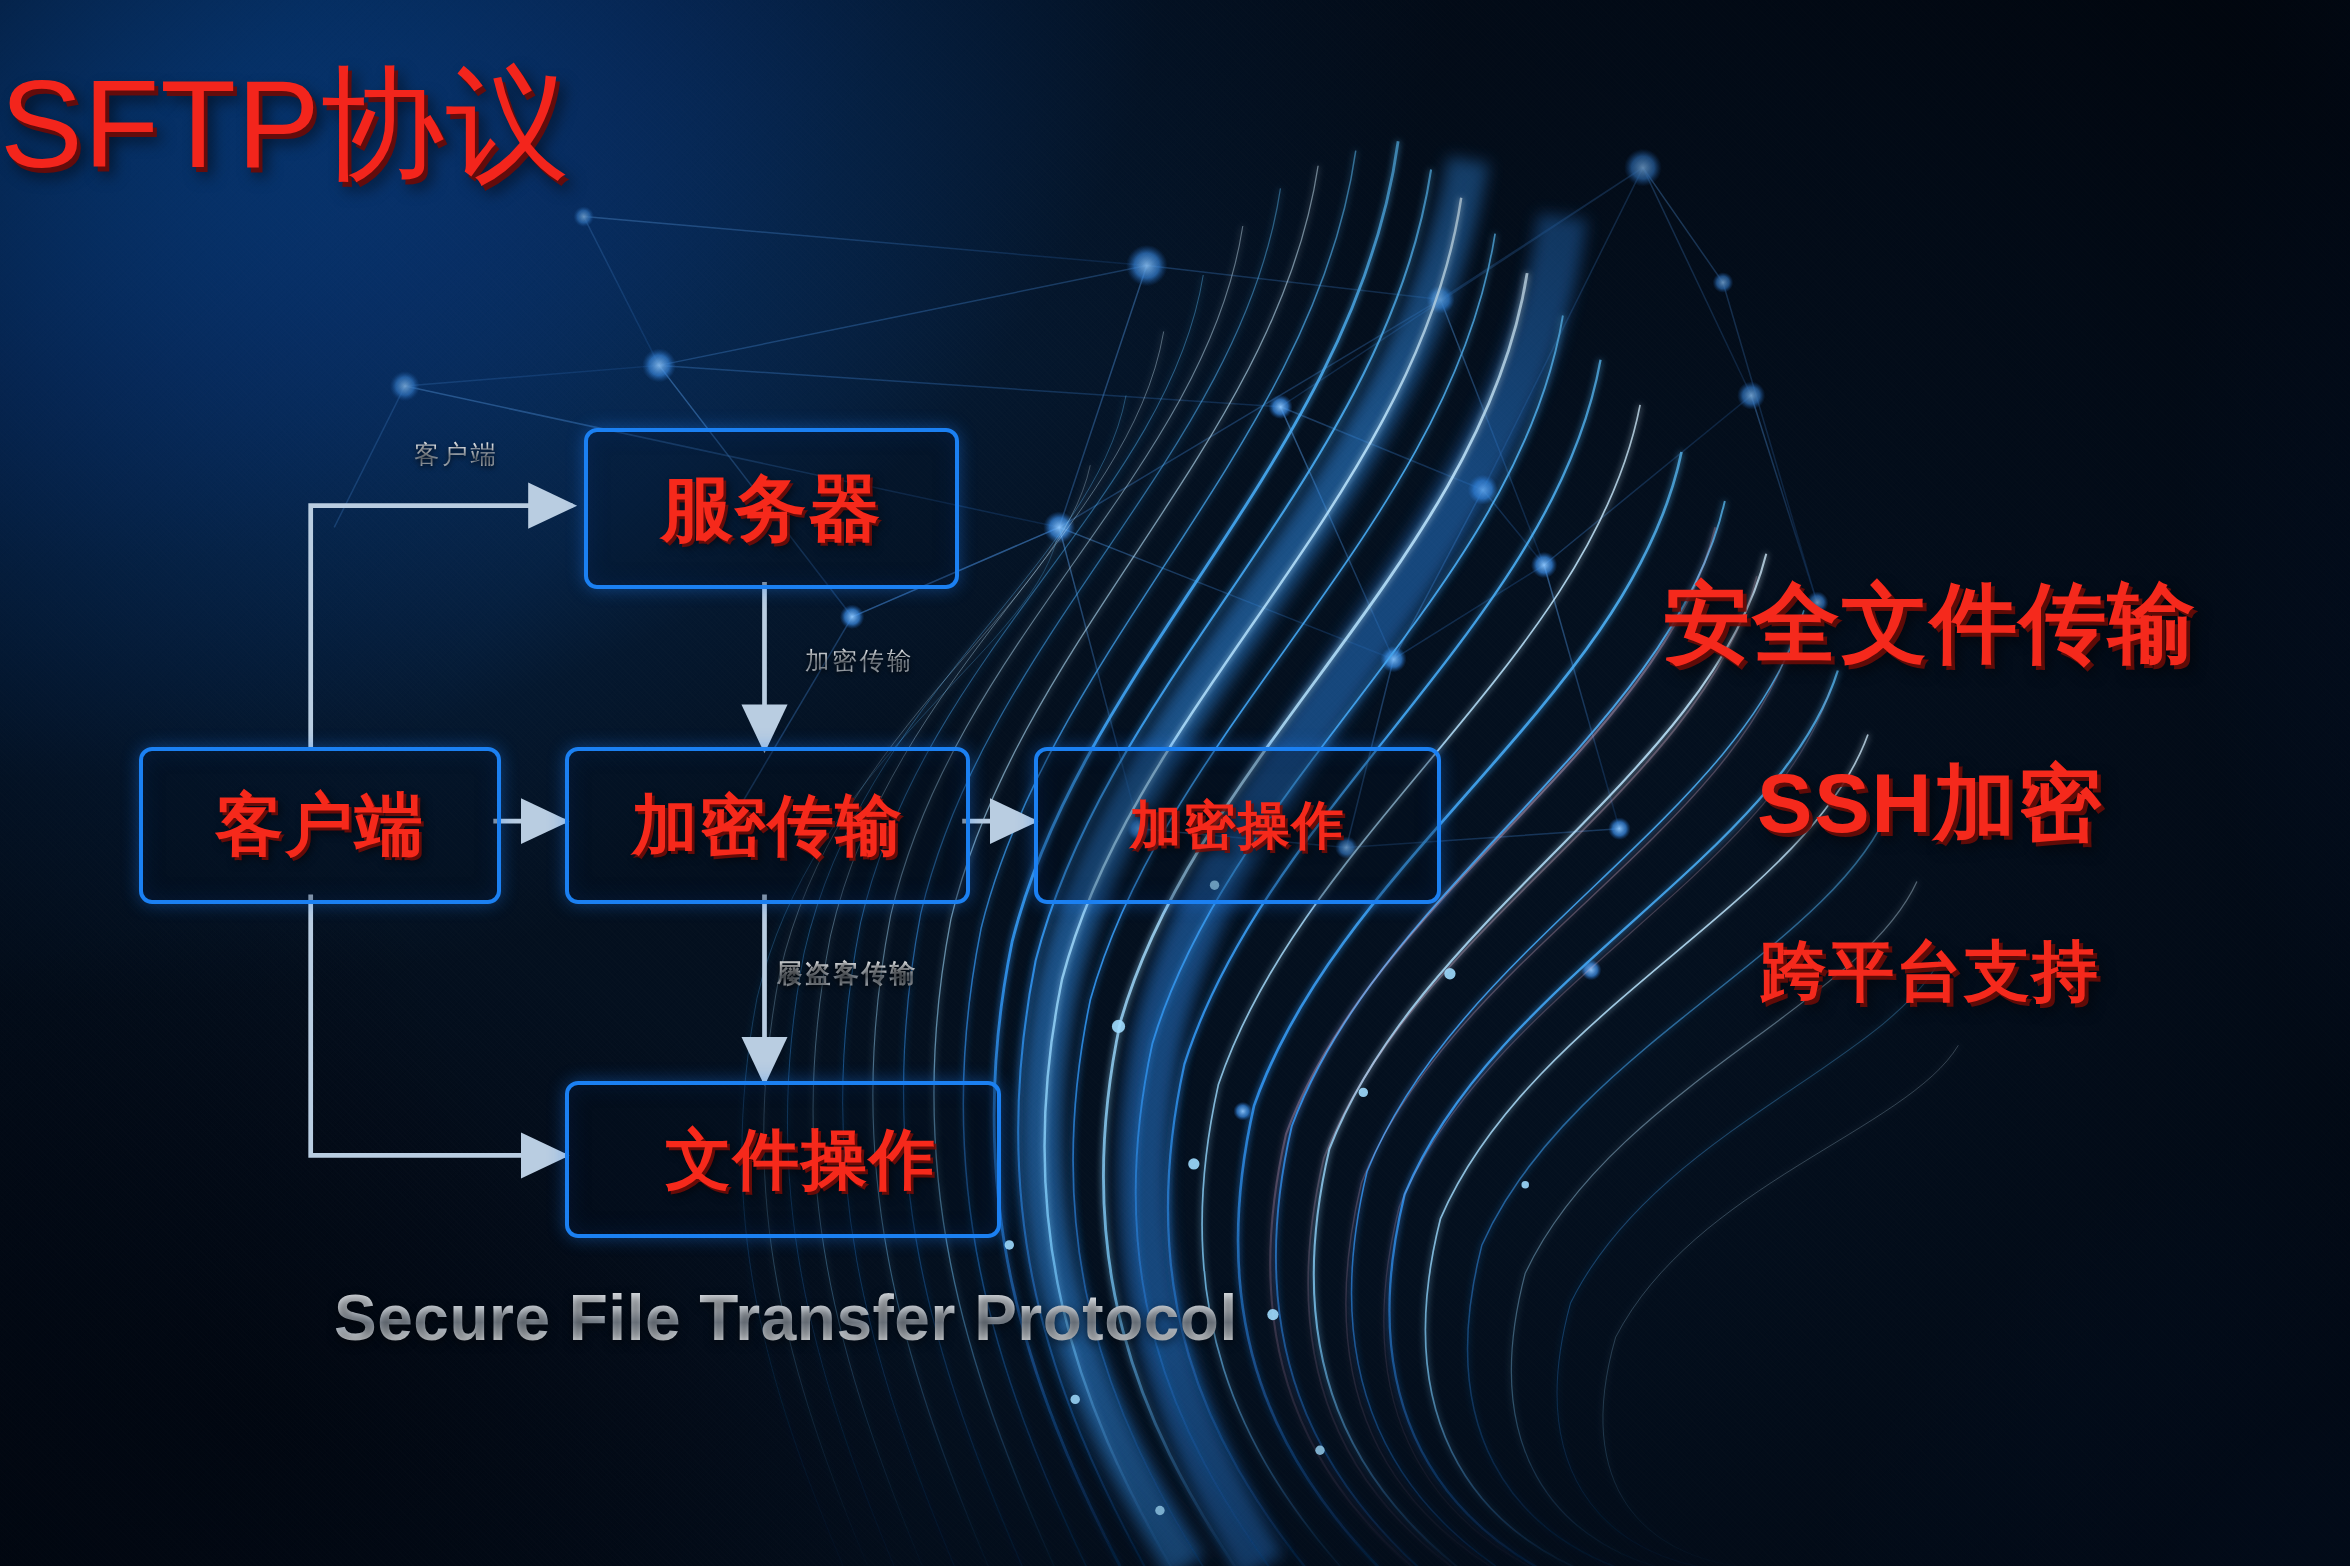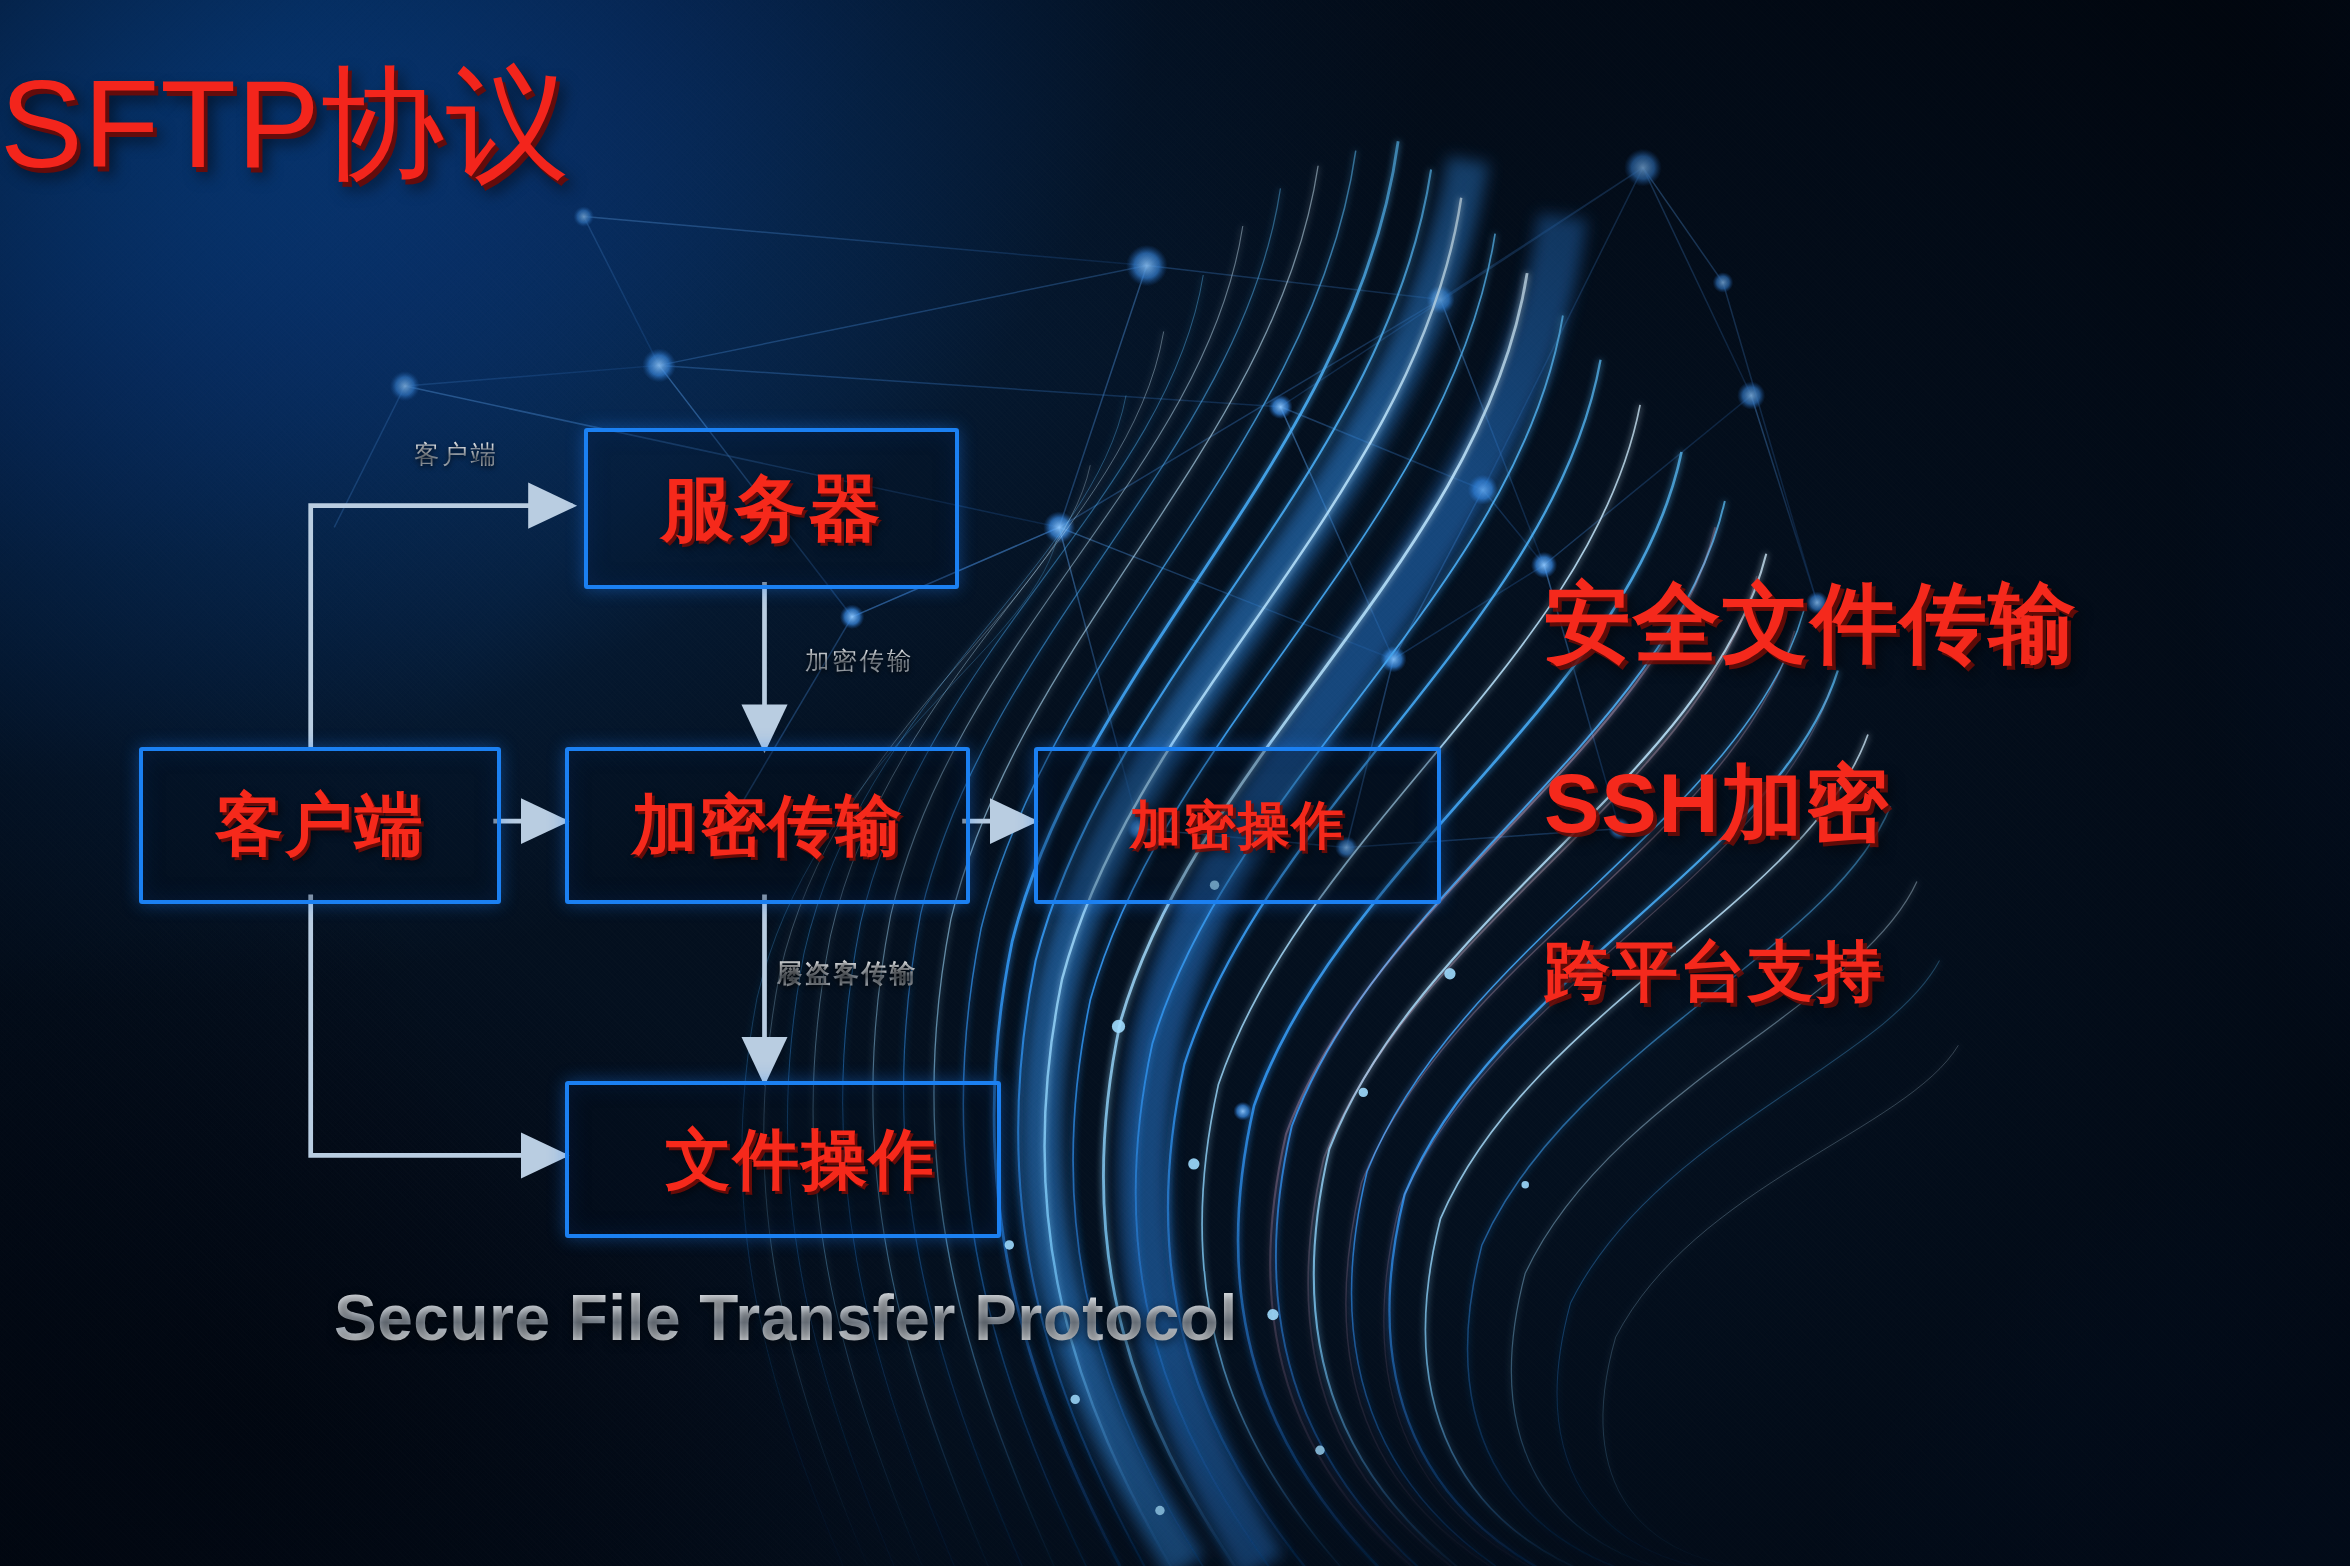--- a/index.html
+++ b/index.html
@@ -42,21 +42,21 @@
     position:absolute;left:0;top:48%;width:62%;height:52%;
     background:radial-gradient(ellipse 847px 603px at 18% 80%, rgba(2,8,18,.88) 0%, rgba(3,10,22,.6) 48%, rgba(0,0,0,0) 80%);
   }
   svg.layer{position:absolute;inset:0;width:2350px;height:1567px;}
 
   
   #diagram{position:absolute;inset:0;}
   .node{
     position:absolute;
     border:4.7px solid var(--bd,#1b80f2);
-    border-radius:3px;
+    border-radius:13px;
     background:rgba(4,14,32,.26);
     display:flex;align-items:center;justify-content:center;
     box-shadow:0 0 17px rgba(30,130,250,.40), inset 0 0 21px rgba(10,50,120,.25);
     font-family:Liberation Serif, serif;
   }
   .node span{
     color:#f6291b;
     font-weight:bold;
     letter-spacing:1.9px;
     white-space:nowrap;
@@ -95,21 +95,21 @@
     background:linear-gradient(180deg,#f2f5f8 0%,#cfd6de 40%,#9aa5b2 56%,#e6ebf0 78%,#aeb8c4 100%);
     -webkit-background-clip:text;background-clip:text;
     -webkit-text-fill-color:transparent;
     text-shadow:0 2.8px 9.4px rgba(0,0,0,.5);
     white-space:nowrap;
   }
 
   
   #features{
     position:absolute;left:1544px;top:565px;width:772px;
-    display:flex;flex-direction:column;gap:66px;
+    display:flex;flex-direction:column;align-items:center;gap:66px;
   }
   .feature{
     color:#f5291c;font-weight:bold;white-space:nowrap;
     letter-spacing:1.9px;
     text-shadow:
       3.8px 3.8px 0 rgba(112,12,6,.85),
       6.6px 7.5px 13px rgba(0,0,0,.55);
   }
   .f0{font-size:87px;}
   .f1{font-size:83px;}

